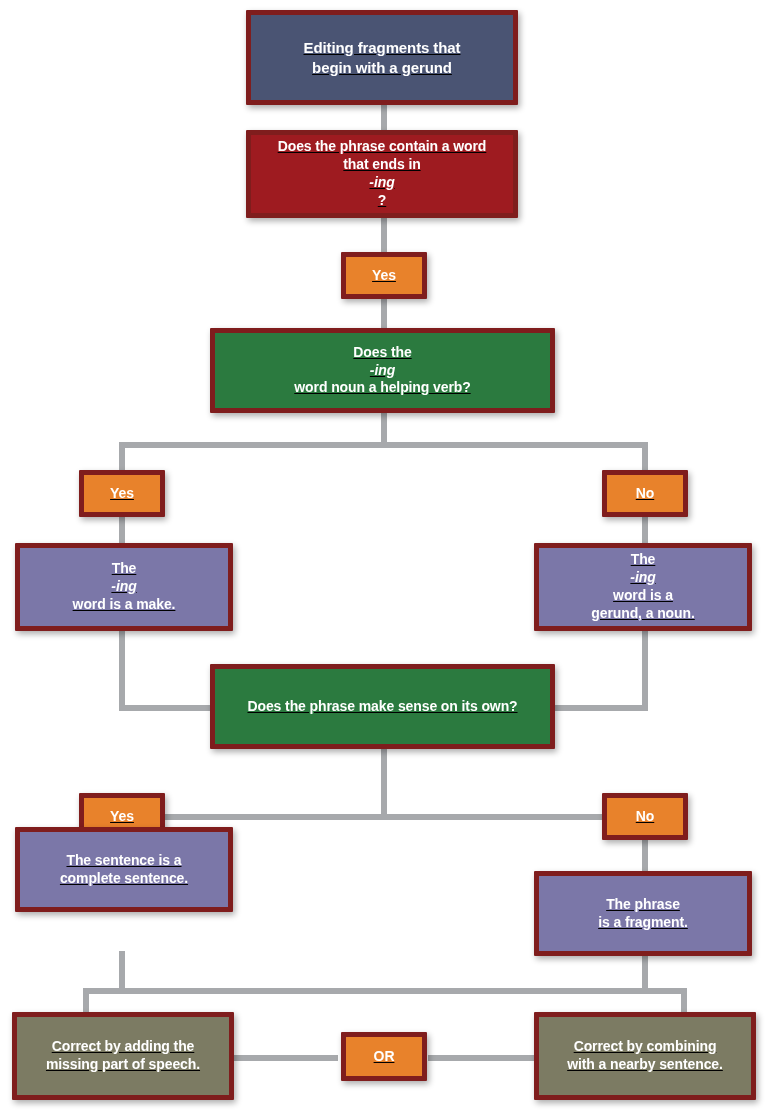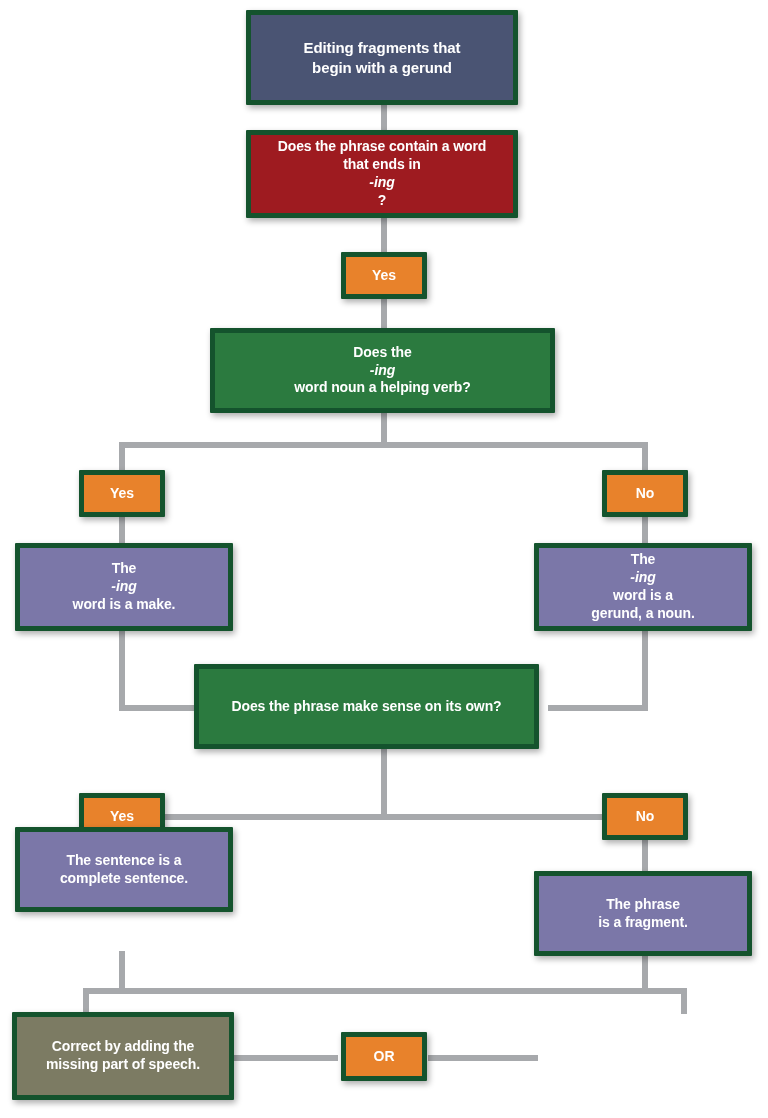--- a/index.html
+++ b/index.html
@@ -24,24 +24,25 @@
     z-index: 1;
   }
   .line.v { width: 6px; }
   .line.h { height: 6px; }
 
   
   .node {
     position: absolute;
     z-index: 3;
     box-sizing: border-box;
-    background: #14532d;
+    background: #7f1d1d;
     padding: 5px;
     border-radius: 1px;
     box-shadow: 2px 3px 6px rgba(0,0,0,0.33);
+    text-decoration: underline;
   }
   .node .fill {
     width: 100%;
     height: 100%;
     box-sizing: border-box;
     display: flex;
     align-items: center;
     justify-content: center;
     text-align: center;
     color: #ffffff;
@@ -163,21 +164,21 @@
 
   <div class="node c-purple" style="left:534px; top:543px; width:218px; height:88px;">
     <div class="fill fs14">
       <div>
         <span><span>The </span><i>-ing</i><span> word is a</span></span>
         <span>gerund, a noun.</span>
       </div>
     </div>
   </div>
 
-  <div class="node c-green" style="left:194px; top:664px; width:345px; height:85px;">
+  <div class="node c-green" style="left:210px; top:664px; width:345px; height:85px;">
     <div class="fill fs14">
       <span>Does the phrase make sense on its own?</span>
     </div>
   </div>
 
   <div class="node c-orange" style="left:79px; top:793px; width:86px; height:47px;">
     <div class="fill fs14">
       <span>Yes</span>
     </div>
   </div>
@@ -214,14 +215,22 @@
       </div>
     </div>
   </div>
 
   <div class="node c-orange" style="left:341px; top:1032px; width:86px; height:49px;">
     <div class="fill fs14">
       <span>OR</span>
     </div>
   </div>
 
+  <div class="node c-olive" style="left:534px; top:1012px; width:222px; height:88px;">
+    <div class="fill fs14">
+      <div>
+        <span>Correct by combining</span>
+        <span>with a nearby sentence.</span>
+      </div>
+    </div>
+  </div>
 
 </div>
 
 </body></html>

